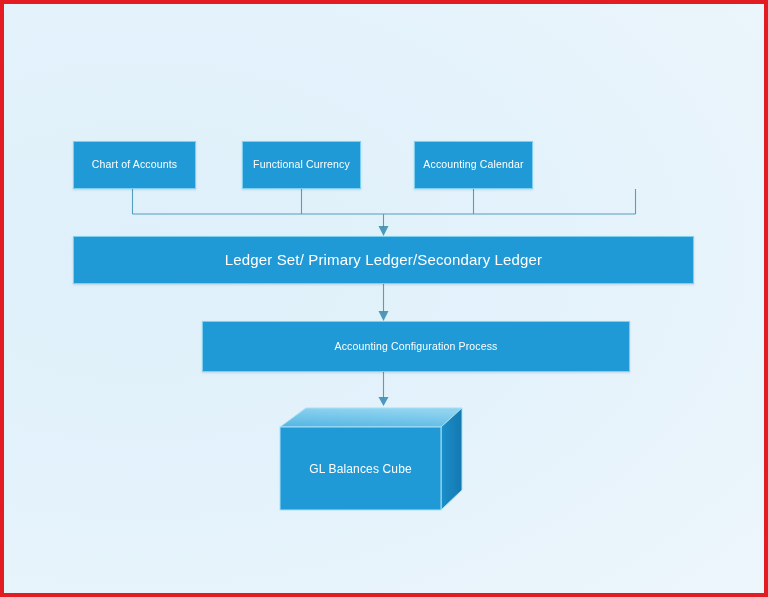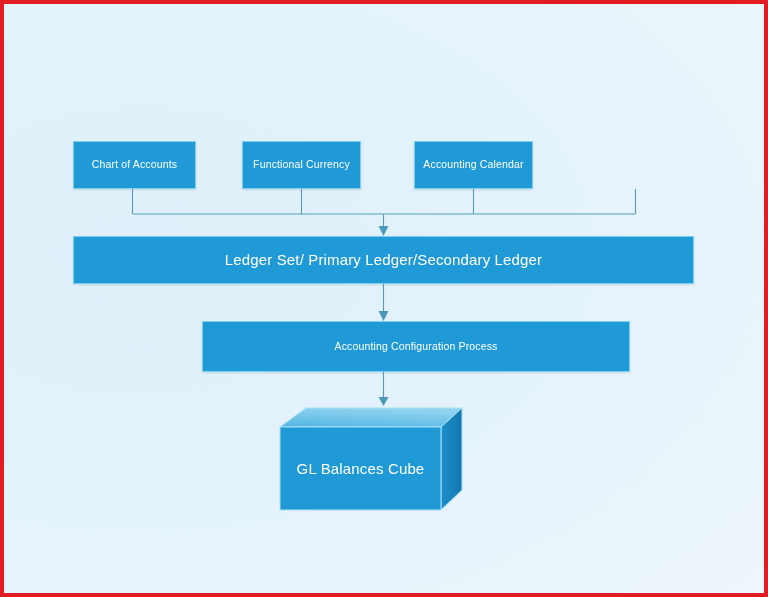--- a/index.html
+++ b/index.html
@@ -104,21 +104,21 @@
   .cube-label {
     position: absolute;
     left: 276px;
     top: 423px;
     width: 161px;
     height: 83px;
     display: flex;
     align-items: center;
     justify-content: center;
     color: #ffffff;
-    font-size: 15px;
+    font-size: 12px;
     text-align: center;
     letter-spacing: .15px;
   }
 </style>
 </head>
 <body>
 
 <div class="slide">
   <div class="canvas">
 

